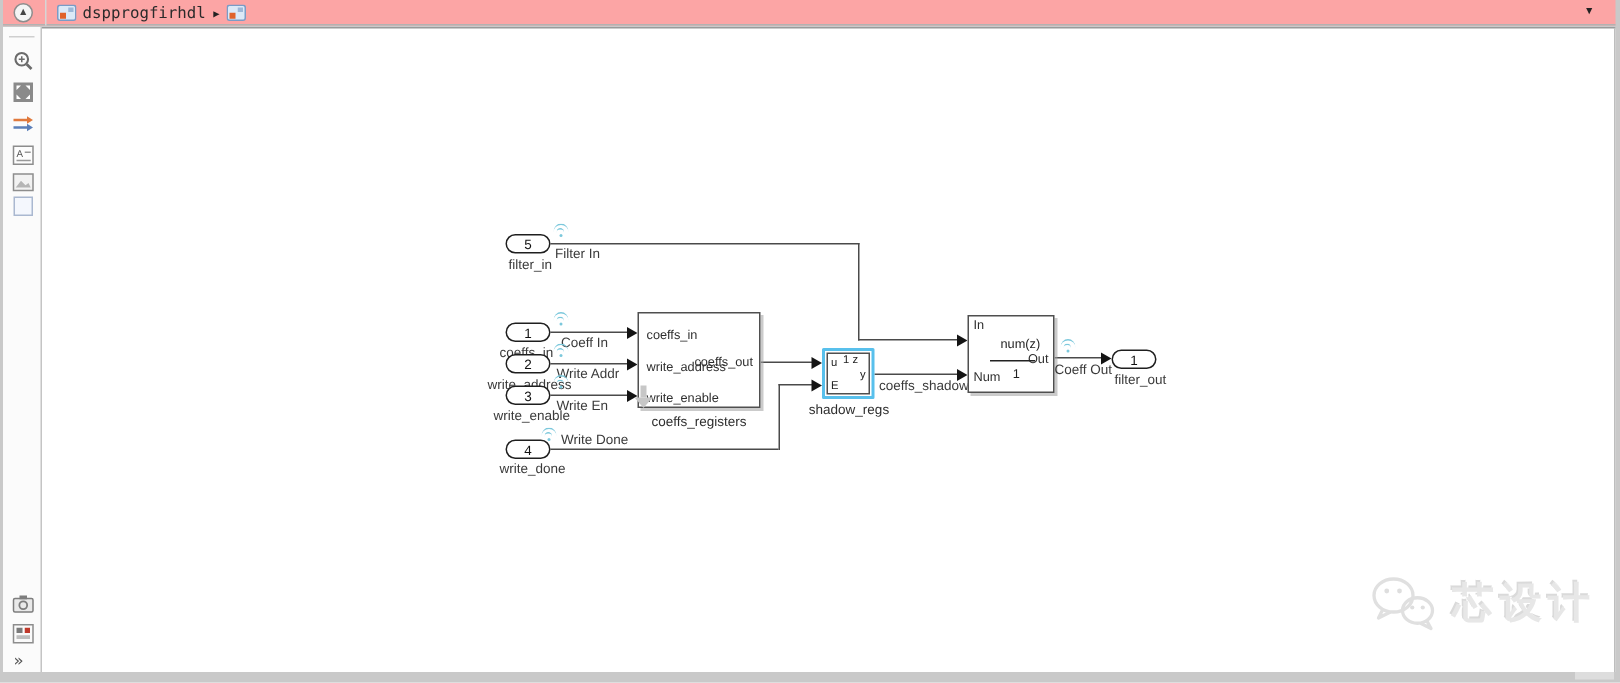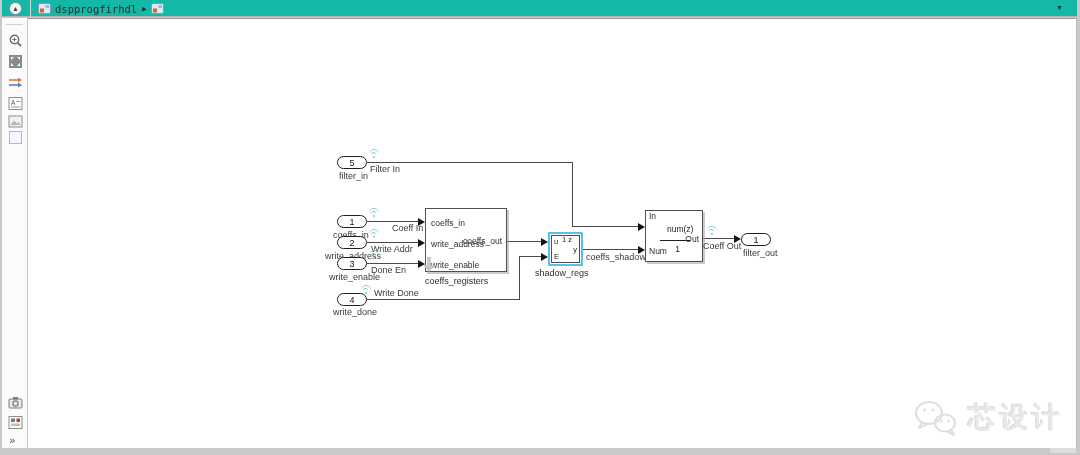--- a/index.html
+++ b/index.html
@@ -1,21 +1,21 @@
 <!DOCTYPE html>
 <html><head>
 <meta charset="utf-8">
 <style>
   * { margin:0; padding:0; box-sizing:border-box; }
   html,body { width:1080px; height:455px; overflow:hidden; }
   body { font-family:"Liberation Sans", sans-serif; background:#c9c9c9; position:relative; }
   .app { position:absolute; left:0; top:0; width:1080px; height:455px; background:#c9c9c9; }
 
   
-  .topbar { position:absolute; left:2px; top:0; width:1075px; height:17px; background:#14b8a6;
+  .topbar { position:absolute; left:2px; top:0; width:1075px; height:17px; background:#fca5a5;
             border-bottom:1px solid #b2b2b2; display:flex; align-items:center; }
   .back-btn { position:absolute; left:7px; top:2px; width:13px; height:13px; border:1px solid #8d8d8d;
               border-radius:50%; background:#f4f4f4; display:flex; align-items:center; justify-content:center;
               font-size:7px; color:#444; cursor:pointer; }
   .crumbs { position:absolute; left:36px; top:0; height:17px; display:flex; align-items:center; gap:4px;
             font-family:"DejaVu Sans Mono", monospace; font-size:10.5px; color:#2b2b2b; white-space:nowrap; }
   .crumb-sep { font-size:7px; color:#222; padding:0 1px; }
   .model-ico { width:13px; height:11px; display:inline-block; }
   .tb-caret { position:absolute; right:14px; top:4px; font-size:7px; color:#222; cursor:pointer; }
   .topbar-colsep { position:absolute; left:28px; top:0; width:1px; height:17px; background:#d6d6d6; }
@@ -53,21 +53,21 @@
                   border-top:1.6px solid #7cc8dc; border-radius:50%; }
   .wifi::after { content:''; position:absolute; left:3px; top:3px; width:5px; height:5px;
                  border-top:1.6px solid #7cc8dc; border-radius:50%; }
   .wifi .dot { position:absolute; left:4.5px; top:6.5px; width:2px; height:2px; border-radius:50%;
                background:#7cc8dc; }
 
   
   .blk { position:absolute; background:#fff; border:1px solid #4f4f4f;
          box-shadow:2px 2px 0 0 rgba(160,160,160,.55); cursor:pointer; }
   .blk-lbl { position:absolute; font-size:8.5px; color:#2e2e2e; white-space:nowrap; }
-  .blk-name { position:absolute; font-size:9px; color:#2e2e2e; text-align:left; white-space:nowrap; }
+  .blk-name { position:absolute; font-size:9px; color:#2e2e2e; text-align:center; white-space:nowrap; }
 
   
   .down-badge { position:absolute; width:12px; height:16px; }
   .down-badge .stem { position:absolute; left:4px; top:0; width:4px; height:8px; background:#c7c7c7; }
   .down-badge .head { position:absolute; left:0; top:8px; width:0; height:0;
                       border-top:7px solid #c7c7c7; border-left:6px solid transparent; border-right:6px solid transparent; }
 
   
   .sel-blk { position:absolute; left:548px; top:232px; width:35px; height:34px;
              border:2px solid #58c0ec; background:#fff; border-radius:1px; cursor:pointer; }
@@ -77,21 +77,21 @@
   .sr-y { position:absolute; right:2px; top:9px; }
   .sr-frac { position:absolute; left:10px; top:0px; width:10px; text-align:right; line-height:8px; }
   .sr-bar { width:7px; height:1px; background:#222; margin:0 auto; }
 
   
   .df-frac { position:absolute; left:0; right:14px; text-align:center; font-size:8.5px; color:#222;margin-left:21px; }
   .df-bar { position:absolute; left:14px; top:29px; width:30px; height:1px; background:#222; }
 
   
   .watermark { position:absolute; left:912px; top:382px; display:flex; align-items:center; gap:8px;
-               pointer-events:none;margin-top:16px; }
+               pointer-events:none; }
   .wm-text { font-size:28px; font-weight:bold; letter-spacing:4px; color:#e7e7e7;
              text-shadow:1px 1px 0 #ffffff, -1px -1px 0 #dadada; }
   .strip-patch { position:absolute; left:1050px; top:444px; width:26px; height:9px;
                  background:rgba(255,255,255,.38); }
 </style>
 </head>
 <body>
 
 <div class="app">
 
@@ -212,39 +212,39 @@
     <div class="pname" style="left:339px;top:171px">filter_in</div>
     <div class="slabel" style="left:370px;top:164px">Filter In</div>
     <div class="wifi" style="left:368px;top:149px">
         <span class="dot"></span>
       </div>
 
     <div class="oval" style="left:337px;top:215px">
       <span>1</span>
       </div>
     <div class="pname" style="left:333px;top:230px">coeffs_in</div>
-    <div class="slabel" style="left:392px;top:223px">Coeff In</div>
+    <div class="slabel" style="left:374px;top:223px">Coeff In</div>
     <div class="wifi" style="left:368px;top:208px">
         <span class="dot"></span>
       </div>
 
     <div class="oval" style="left:337px;top:236px">
       <span>2</span>
       </div>
     <div class="pname" style="left:325px;top:251px">write_address</div>
     <div class="slabel" style="left:371px;top:244px">Write Addr</div>
     <div class="wifi" style="left:368px;top:229px">
         <span class="dot"></span>
       </div>
 
     <div class="oval" style="left:337px;top:257px">
       <span>3</span>
       </div>
     <div class="pname" style="left:329px;top:272px">write_enable</div>
-    <div class="slabel" style="left:371px;top:265px">Done En</div>
+    <div class="slabel" style="left:371px;top:265px">Write En</div>
     <div class="wifi" style="left:368px;top:250px">
         <span class="dot"></span>
       </div>
 
     <div class="oval" style="left:337px;top:293px">
       <span>4</span>
       </div>
     <div class="pname" style="left:333px;top:307px">write_done</div>
     <div class="slabel" style="left:374px;top:288px">Write Done</div>
     <div class="wifi" style="left:360px;top:285px">

